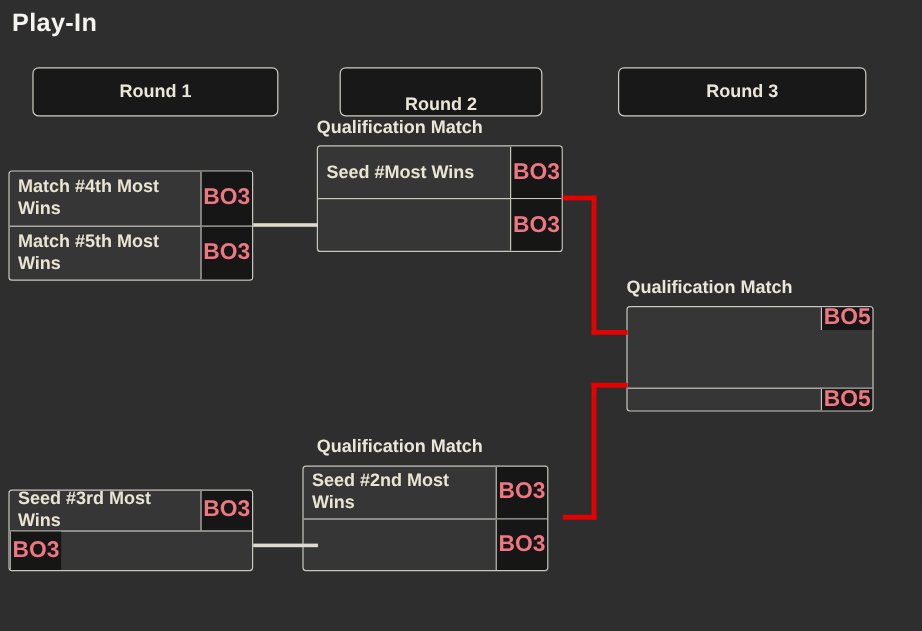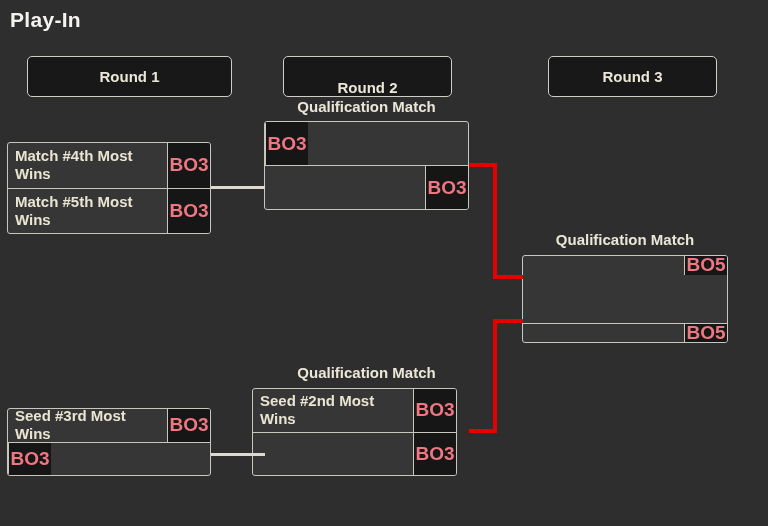--- a/index.html
+++ b/index.html
@@ -14,23 +14,23 @@
     font-size:21px; font-weight:700; color:#f4f3ef; letter-spacing:.3px;
   }
   .round-header {
     position:absolute; top:56px; height:41px;
     background:#181818; border:1.5px solid #d0cdc5; border-radius:5px;
     display:flex; align-items:center; justify-content:center;
     color:#eae6d8; font-size:15px; font-weight:700;margin-left:20px;
   }
   .rh-1 { left:7px;   width:205px; }
   .rh-2 { left:263px; width:169px;align-items:flex-end; }
-  .rh-3 { left:528px; width:169px; }
+  .rh-3 { left:495px; width:207px; }
   .match-label {
-    position:absolute; height:18px; text-align:center;
+    position:absolute; height:18px; 
     color:#eae6d8; font-size:15px; font-weight:700; line-height:18px;
   }
   .match {
     position:absolute; display:flex; flex-direction:column;
     border:1px solid #c9c6be; border-radius:3px; overflow:hidden;
     background:#363636;
   }
   .slot { flex:1; display:flex; min-height:0; }
   .slot + .slot { border-top:1px solid #c9c6be; }
   .slot-name {
@@ -88,20 +88,21 @@
       <div class="slot-format">BO3</div>
     </div>
     <div class="slot">
       <div class="slot-format">BO3</div>
     </div>
   </div>
 
   <div class="match-label lbl-r2-top">Qualification Match</div>
   <div class="match m-r2-top">
     <div class="slot">
+      <div class="slot-name">Seed #Most Wins</div>
       <div class="slot-format">BO3</div>
     </div>
     <div class="slot">
       <div class="slot-name"></div>
       <div class="slot-format">BO3</div>
     </div>
   </div>
 
   <div class="match-label lbl-r2-bottom">Qualification Match</div>
   <div class="match m-r2-bottom">

